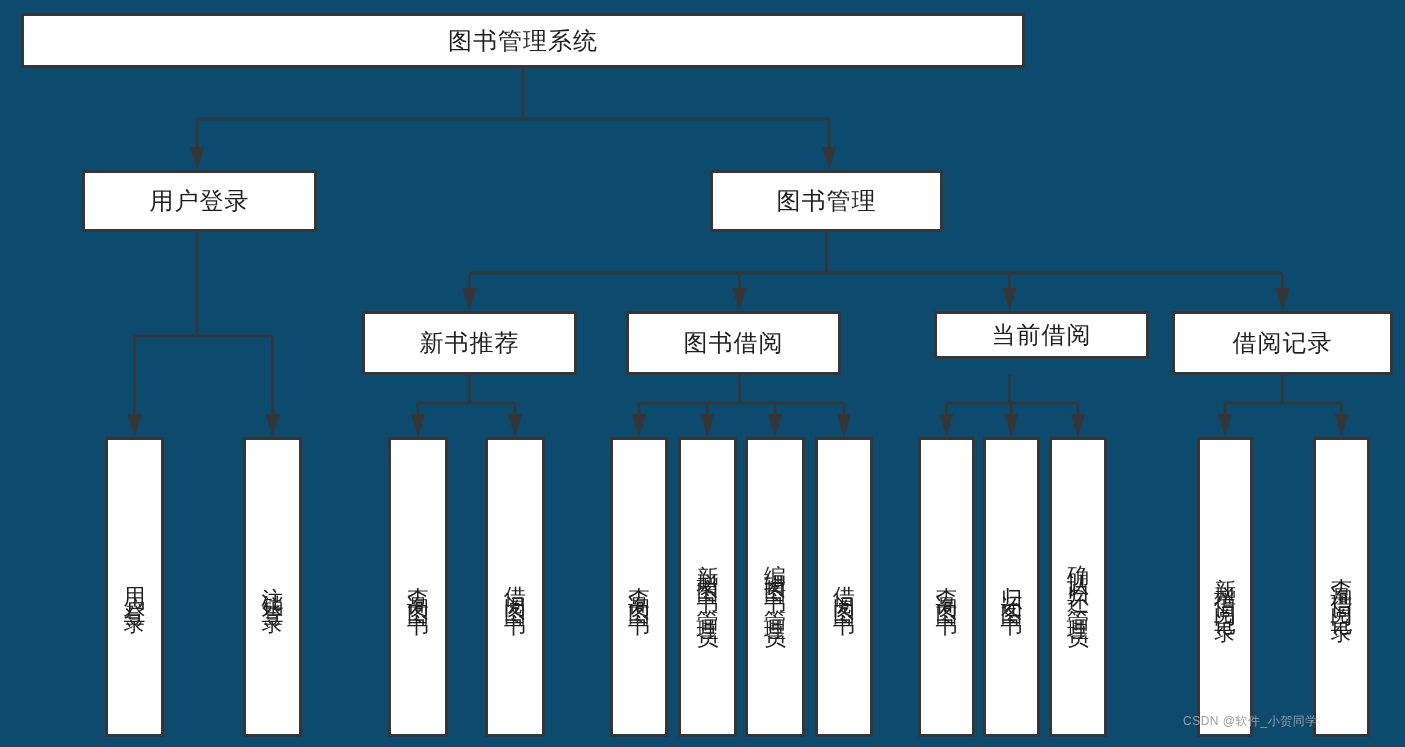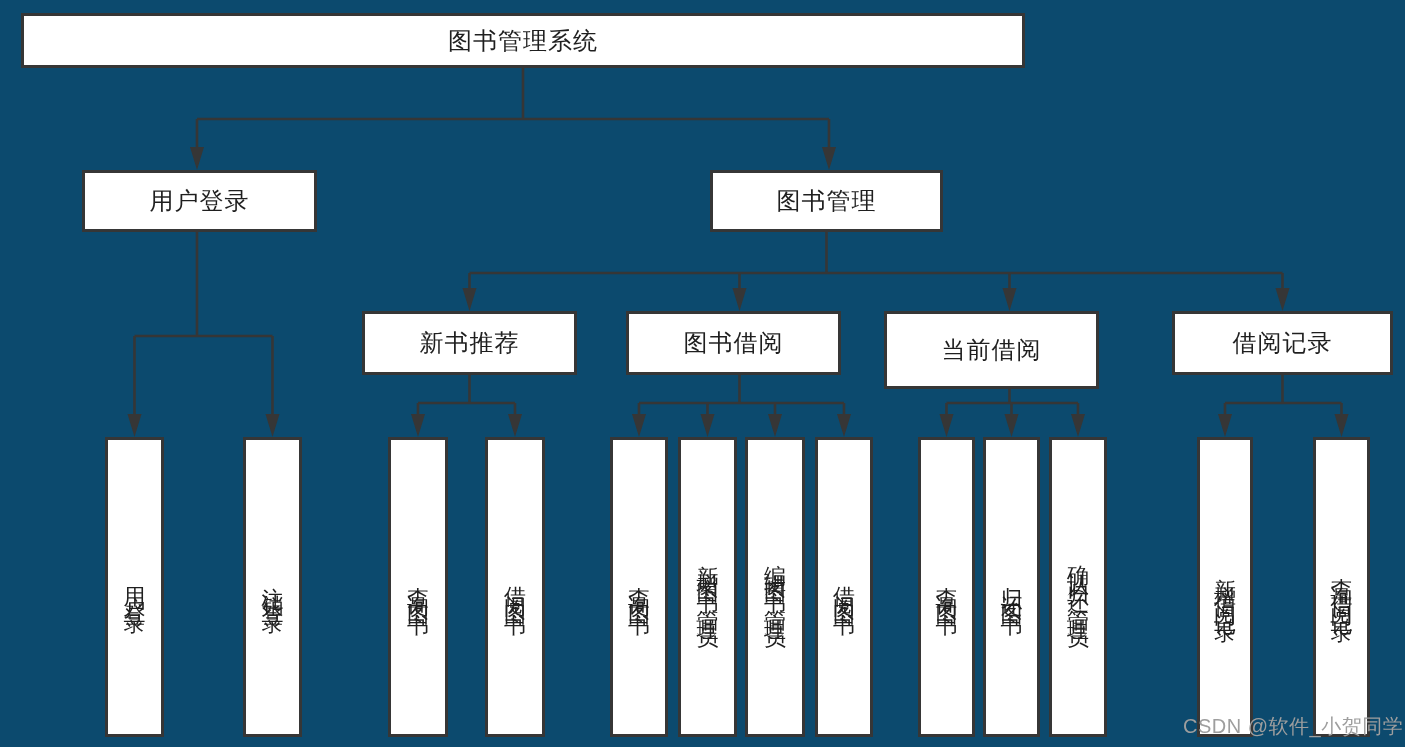--- a/index.html
+++ b/index.html
@@ -18,21 +18,21 @@
   }
   .vbox{
     position:absolute;box-sizing:border-box;top:437px;height:300px;
     border:3px solid #363636;background:#ffffff;
     display:flex;align-items:center;justify-content:center;
     writing-mode:vertical-rl;text-orientation:mixed;
     font-size:22px;line-height:1.1;letter-spacing:9px;color:#1f1f1f;
   }
   .watermark{
     position:absolute;left:1183px;top:713px;z-index:6;
-    font-size:20px;color:#9e9e9e;letter-spacing:0.5px;white-space:nowrap;
+    font-size:12px;color:#9e9e9e;letter-spacing:0.5px;white-space:nowrap;
   }
 </style>
 </head>
 <body>
 
 <div class="canvas">
 
   <svg class="connectors" viewBox="0 0 1405 747" xmlns="http://www.w3.org/2000/svg">
     <path fill="none" stroke="#363636" stroke-width="2.6" d="M523 68 V119 M197 119 H829 M197 119 V149 M829 119 V149
              M197 232 V336 M134.5 336 H272.5 M134.5 336 V416 M272.5 336 V416
@@ -53,21 +53,21 @@
              M1218 414 L1232 414 L1225 437 Z  M1334.5 414 L1348.5 414 L1341.5 437 Z"></path>
   </svg>
 
   <div class="hbox" style="left:21px;top:13px;width:1004px;height:55px">图书管理系统</div>
 
   <div class="hbox" style="left:82px;top:170px;width:235px;height:62px">用户登录</div>
   <div class="hbox" style="left:710px;top:170px;width:233px;height:62px">图书管理</div>
 
   <div class="hbox" style="left:362px;top:311px;width:215px;height:64px">新书推荐</div>
   <div class="hbox" style="left:626px;top:311px;width:215px;height:64px">图书借阅</div>
-  <div class="hbox" style="left:884px;top:311px;width:215px;height:78px">当前借阅</div>
+  <div class="hbox" style="left:934px;top:311px;width:215px;height:48px">当前借阅</div>
   <div class="hbox" style="left:1172px;top:311px;width:221px;height:64px">借阅记录</div>
 
   <div class="vbox" style="left:105px;width:59px">用户登录</div>
   <div class="vbox" style="left:243px;width:59px">注销登录</div>
 
   <div class="vbox" style="left:388px;width:60px">查询图书</div>
   <div class="vbox" style="left:485px;width:60px">借阅图书</div>
 
   <div class="vbox" style="left:610px;width:58px">查询图书</div>
   <div class="vbox" style="left:678px;width:59px">新增图书（管理员）</div>

